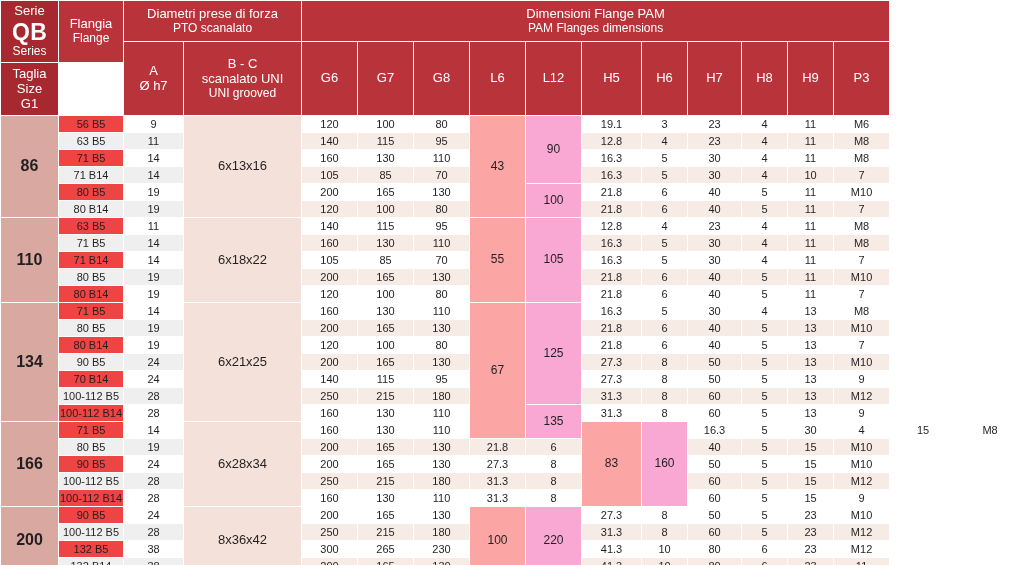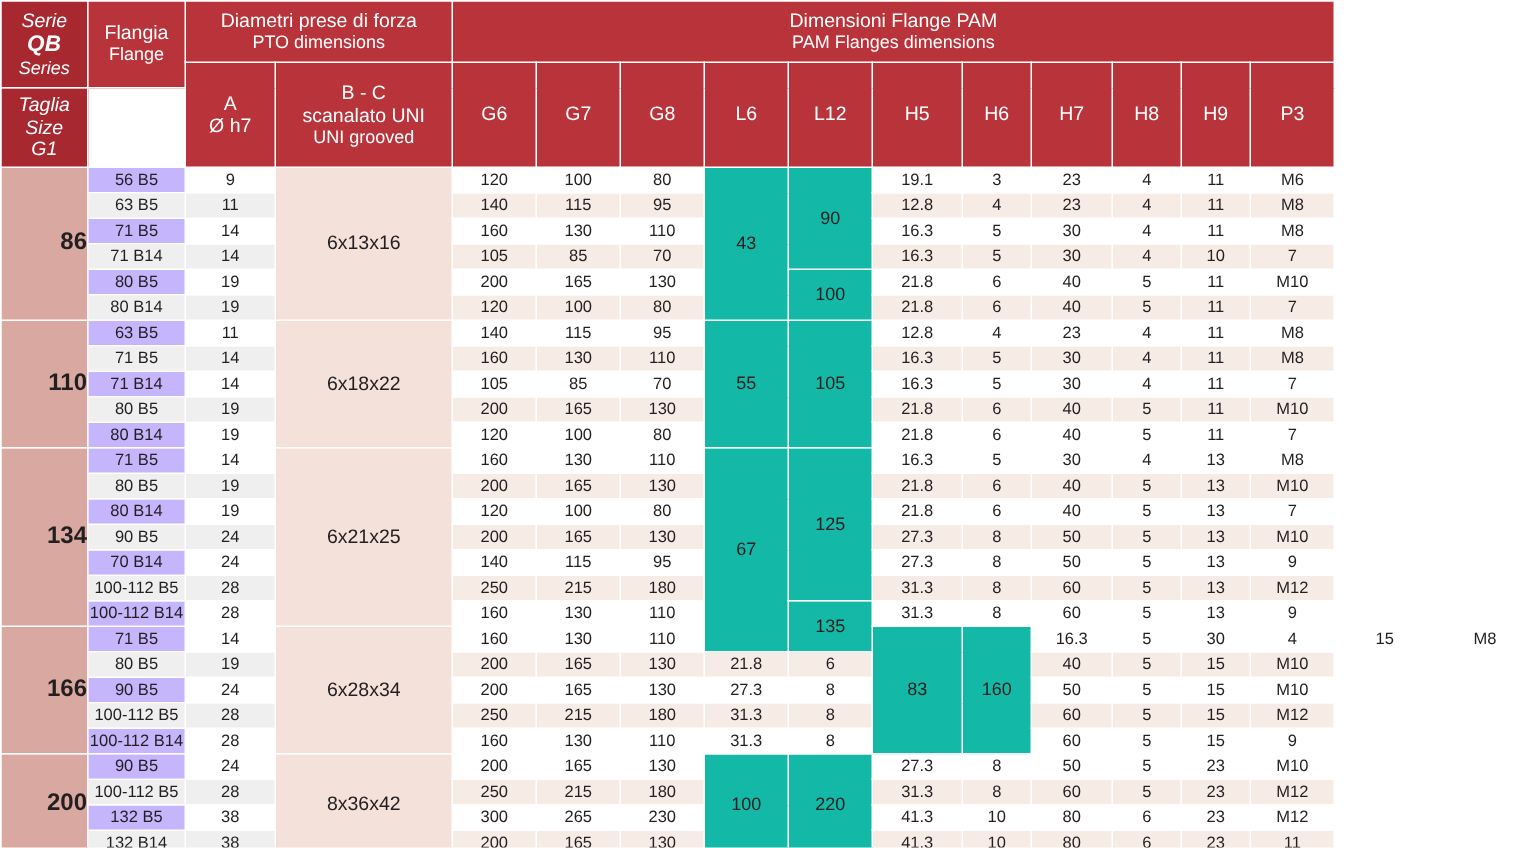--- a/index.html
+++ b/index.html
@@ -25,41 +25,40 @@
     line-height:1.15;
     font-weight:normal;
   }
   
   .hd{
     background:#b8343a;
     color:#ffffff;
     font-size:13px;
     padding:3px 2px;
   }
-  .hd .big{font-size:15px;font-weight:bold;letter-spacing:.3px;}
+  .hd .big{font-size:23px;font-weight:bold;letter-spacing:.3px;}
   .hd .it{display:block;}
   .hd .en{display:block;font-size:12px;}
-  .hd-dark{background:#a8282f;font-style:italic;}
+  .hd-dark{background:#a8282f;}
   
   .sz{
     background:#d9a9a1;
     font-size:16px;
     font-weight:bold;
     color:#231f20;
-    text-align:right;
   }
-  .fl{background:#c4b5fd;font-size:11px;}
+  .fl{background:#ef4444;font-size:11px;}
   .fl-a{background:#efefef;}
   .a-col{background:#ffffff;}
   .a-col-a{background:#efefef;}
   .bc{background:#f4e2da;font-size:13px;}
   .pam{background:#ffffff;}
   .pam-a{background:#f7ebe6;}
-  .l6{background:#14b8a6;font-size:12px;}
-  .l12-a{background:#14b8a6;font-size:12px;}
+  .l6{background:#fca5a5;font-size:12px;}
+  .l12-a{background:#f9a8d4;font-size:12px;}
   .gcell{background:#f7ebe6;}
   .gcell-w{background:#ffffff;}
   tr{height:17px;}
   .hrow1 td{height:34px;}
   .hrow2 td{height:32px;}
   .hrow3 td{height:46px;margin-left:24px;}
 </style>
 </head>
 <body>
 
@@ -83,21 +82,21 @@
   </colgroup>
   <tbody id="tbody">
   <tr class="hrow1">
         <td class="hd hd-dark" rowspan="2"><span class="it">Serie</span><span class="big">QB</span><span class="en">Series</span></td>
         <td class="hd" rowspan="2">
           <span class="it">Flangia</span>
           <span class="en">Flange</span>
         </td>
         <td class="hd" colspan="2">
           <span class="it">Diametri prese di forza</span>
-          <span class="en">PTO dimensions</span>
+          <span class="en">PTO scanalato</span>
         </td>
         <td class="hd" colspan="11">
           <span class="it">Dimensioni Flange PAM</span>
           <span class="en">PAM Flanges dimensions</span>
         </td>
       </tr>
       <tr class="hrow2">
         <td class="hd" rowspan="2"><span>A</span><br><span>Ø h7</span></td>
         <td class="hd" rowspan="2"><span>B - C</span><br><span>scanalato UNI</span><br><span class="en">UNI grooved</span></td>
         <td class="hd" rowspan="2">G6</td>

